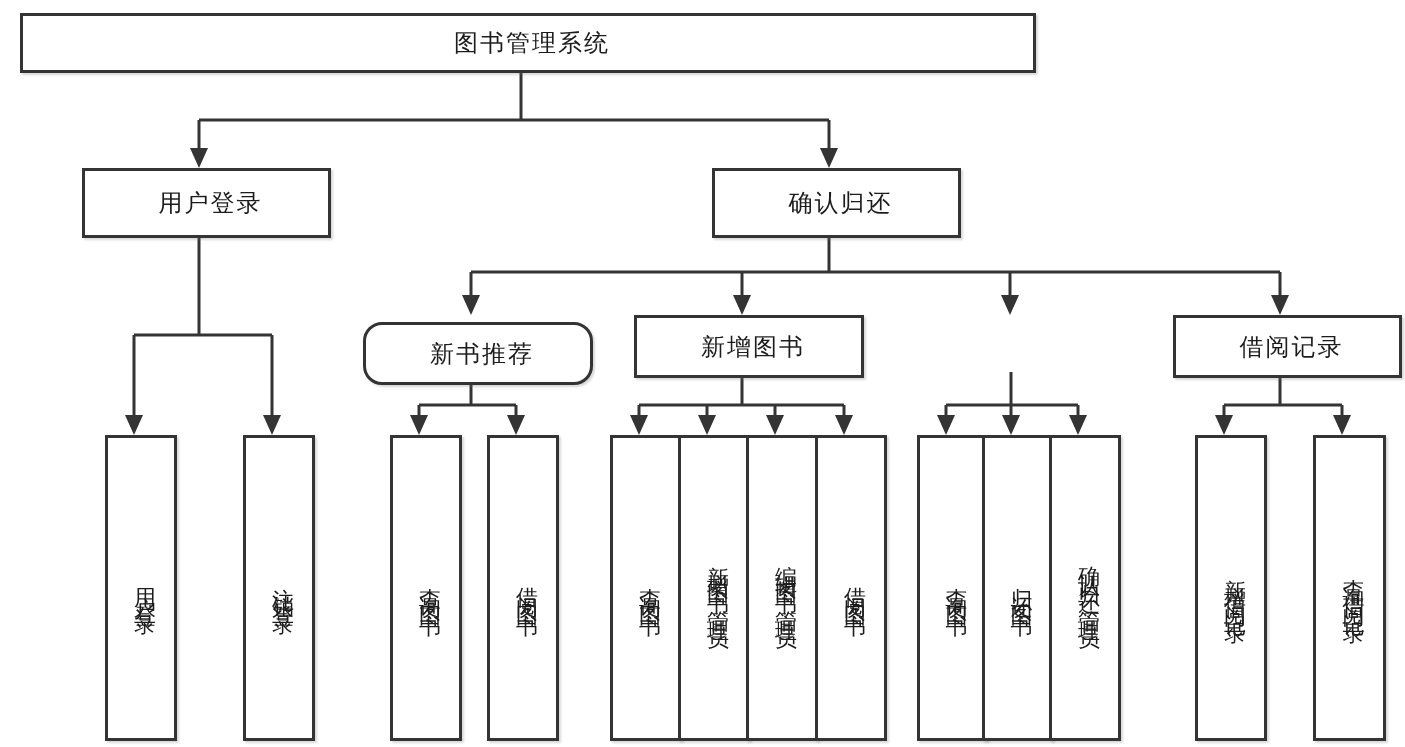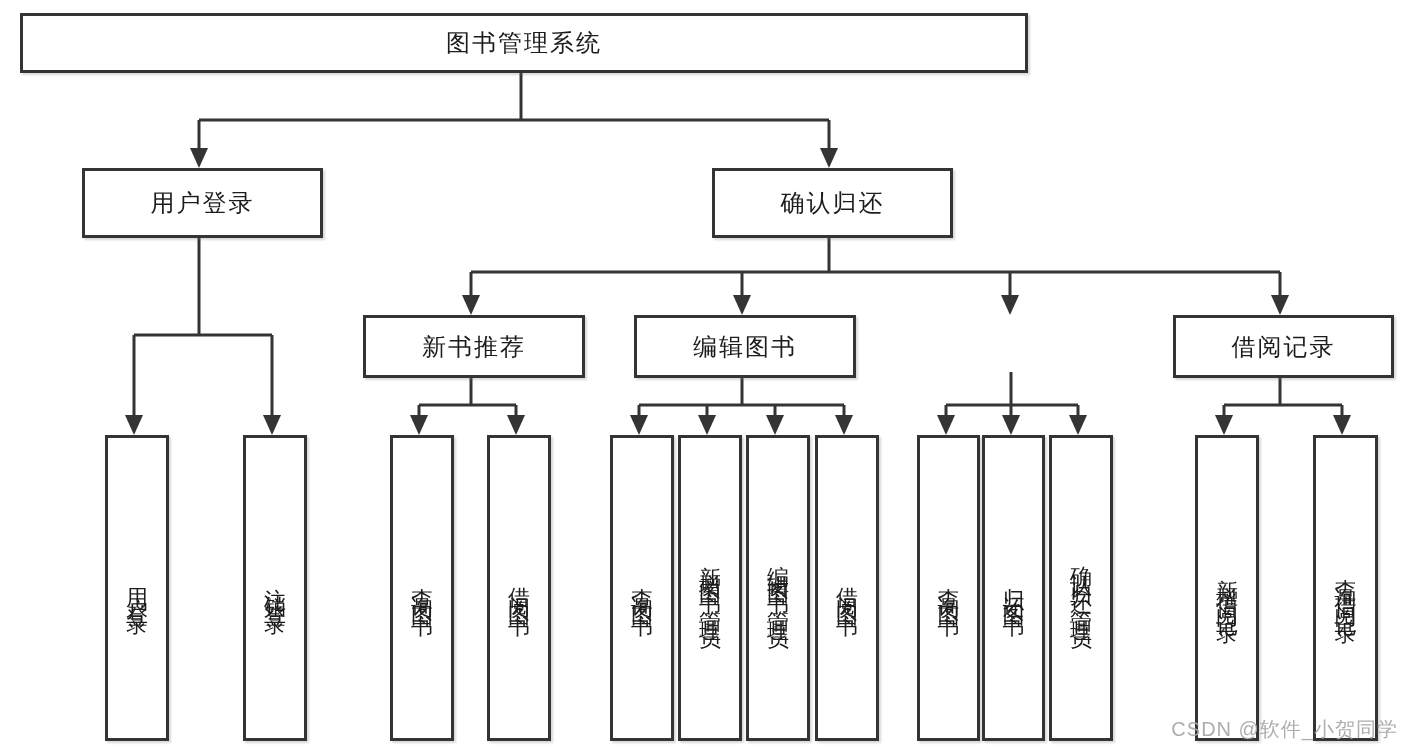--- a/index.html
+++ b/index.html
@@ -15,20 +15,21 @@
   .box {
     position: absolute;
     background: #ffffff;
     border: 3px solid #343434;
     color: #1c1c1c;
     display: flex;
     align-items: center;
     justify-content: center;
     box-shadow: 2px 2px 2px rgba(120,120,120,0.28);
     z-index: 2;
+    padding-left: 8px;
   }
   .hbox { font-size: 24px; letter-spacing: 2px; white-space: nowrap; }
   .vbox span {
     writing-mode: vertical-rl;
     letter-spacing: 9px;
     line-height: 1.1;
     font-size: 22px;
     white-space: nowrap;
   }
   .watermark {
@@ -88,22 +89,22 @@
       <polygon points="1215,415 1233,415 1224,435"></polygon>
       <polygon points="1333,415 1351,415 1342,435"></polygon>
     </g>
   </svg>
 
   <div class="box hbox" style="left:20px; top:13px; width:1002px; height:54px;">图书管理系统</div>
 
   <div class="box hbox" style="left:82px; top:168px; width:235px; height:64px;">用户登录</div>
   <div class="box hbox" style="left:712px; top:168px; width:235px; height:64px;">确认归还</div>
 
-  <div class="box hbox" style="left:363px; top:315px; width:216px; height:57px;">新书推荐</div>
-  <div class="box hbox" style="left:634px; top:315px; width:216px; height:57px;">编辑图书</div>
+  <div class="box hbox" style="left:363px; top:322px; width:216px; height:57px;border-radius:19px;">新书推荐</div>
+  <div class="box hbox" style="left:634px; top:315px; width:216px; height:57px;">新增图书</div>
   <div class="box hbox" style="left:1173px; top:315px; width:215px; height:57px;">借阅记录</div>
 
   <div class="box vbox" style="left:105px; top:435px; width:58px; height:300px;">
     <span>用户登录</span>
   </div>
   <div class="box vbox" style="left:243px; top:435px; width:58px; height:300px;">
     <span>注销登录</span>
   </div>
 
   <div class="box vbox" style="left:390px; top:435px; width:58px; height:300px;">
@@ -136,15 +137,14 @@
     <span>确认归还（管理员）</span>
   </div>
 
   <div class="box vbox" style="left:1195px; top:435px; width:58px; height:300px;">
     <span>新增借阅记录</span>
   </div>
   <div class="box vbox" style="left:1313px; top:435px; width:59px; height:300px;">
     <span>查询借阅记录</span>
   </div>
 
-  <div class="watermark">CSDN @软件_小贺同学</div>
 
 </div>
 
 </body></html>

